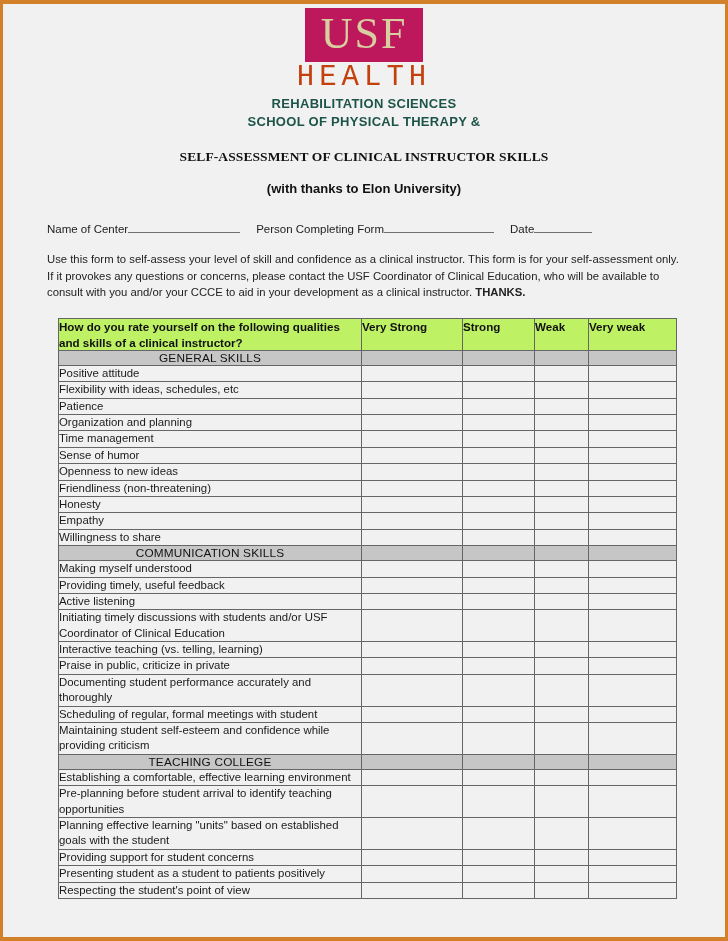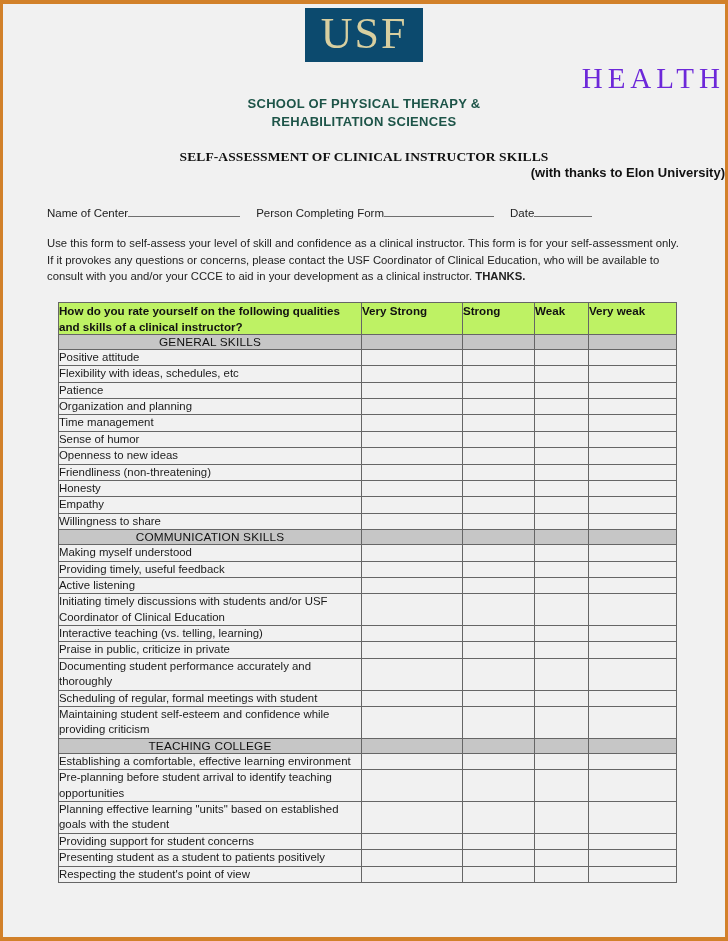--- a/index.html
+++ b/index.html
@@ -27,41 +27,40 @@
   }
 
   
   .logo-wrap {
     width: 100%;
     text-align: center;
     padding-top: 4px;
   }
   .usf-mark {
     display: inline-block;
-    background: #0c4a6e;
+    background: #be185d;
     padding: 3px 16px 5px 16px;
     line-height: 1;
   }
   .usf-mark .usf-text {
     font-family: "Liberation Serif", serif;
     font-size: 44px;
     letter-spacing: 2px;
     color: #d8cfa0;
     font-weight: normal;
     display: block;
     line-height: 1.05;
   }
   .health-text {
-    font-family: Liberation Serif, serif;
+    font-family: Liberation Mono, monospace;
     font-size: 29px;
     letter-spacing: 5px;
-    color: #6d28d9;
+    color: #c2410c;
     margin-top: 1px;
     line-height: 1.05;
-    text-align: right;
   }
   .college-text {
     font-family: "Liberation Sans", sans-serif;
     font-size: 11px;
     font-weight: bold;
     letter-spacing: 0.6px;
     color: #b7a161;
     margin-top: 6px;
   }
   .school-line {
@@ -78,25 +77,25 @@
   .doc-title {
     text-align: center;
     font-size: 13.5px;
     font-weight: bold;
     color: #111;
     margin-top: 19px;
     letter-spacing: 0.1px;
     font-family: Liberation Serif, serif;
   }
   .doc-subtitle {
-    text-align: right;
+    text-align: center;
     font-size: 13px;
     font-weight: bold;
     color: #111;
-    margin-top: 0;
+    margin-top: 16px;
   }
 
   
   .ident-line {
     margin: 25px 0 0 44px;
     font-size: 11.5px;
     color: #222;
     white-space: nowrap;
   }
   .ident-line .blank {
@@ -177,22 +176,22 @@
 </head>
 <body>
 
 <div id="page">
 
   <div class="logo-wrap">
     <div class="usf-mark">
       <span class="usf-text">USF</span>
     </div>
     <div class="health-text">HEALTH</div>
+    <div class="school-line">REHABILITATION SCIENCES</div>
     <div class="school-line">SCHOOL OF PHYSICAL THERAPY &amp;</div>
-    <div class="school-line">REHABILITATION SCIENCES</div>
   </div>
 
   <div class="doc-title">SELF-ASSESSMENT OF CLINICAL INSTRUCTOR SKILLS</div>
   <div class="doc-subtitle">(with thanks to Elon University)</div>
 
   <div class="ident-line">
     <span>Name of Center</span><span class="blank blank-center"></span><span class="ident-gap"></span><span>Person Completing Form</span><span class="blank blank-person"></span><span class="ident-gap"></span><span>Date</span><span class="blank blank-date"></span>
   </div>
 
   <div class="instructions">

